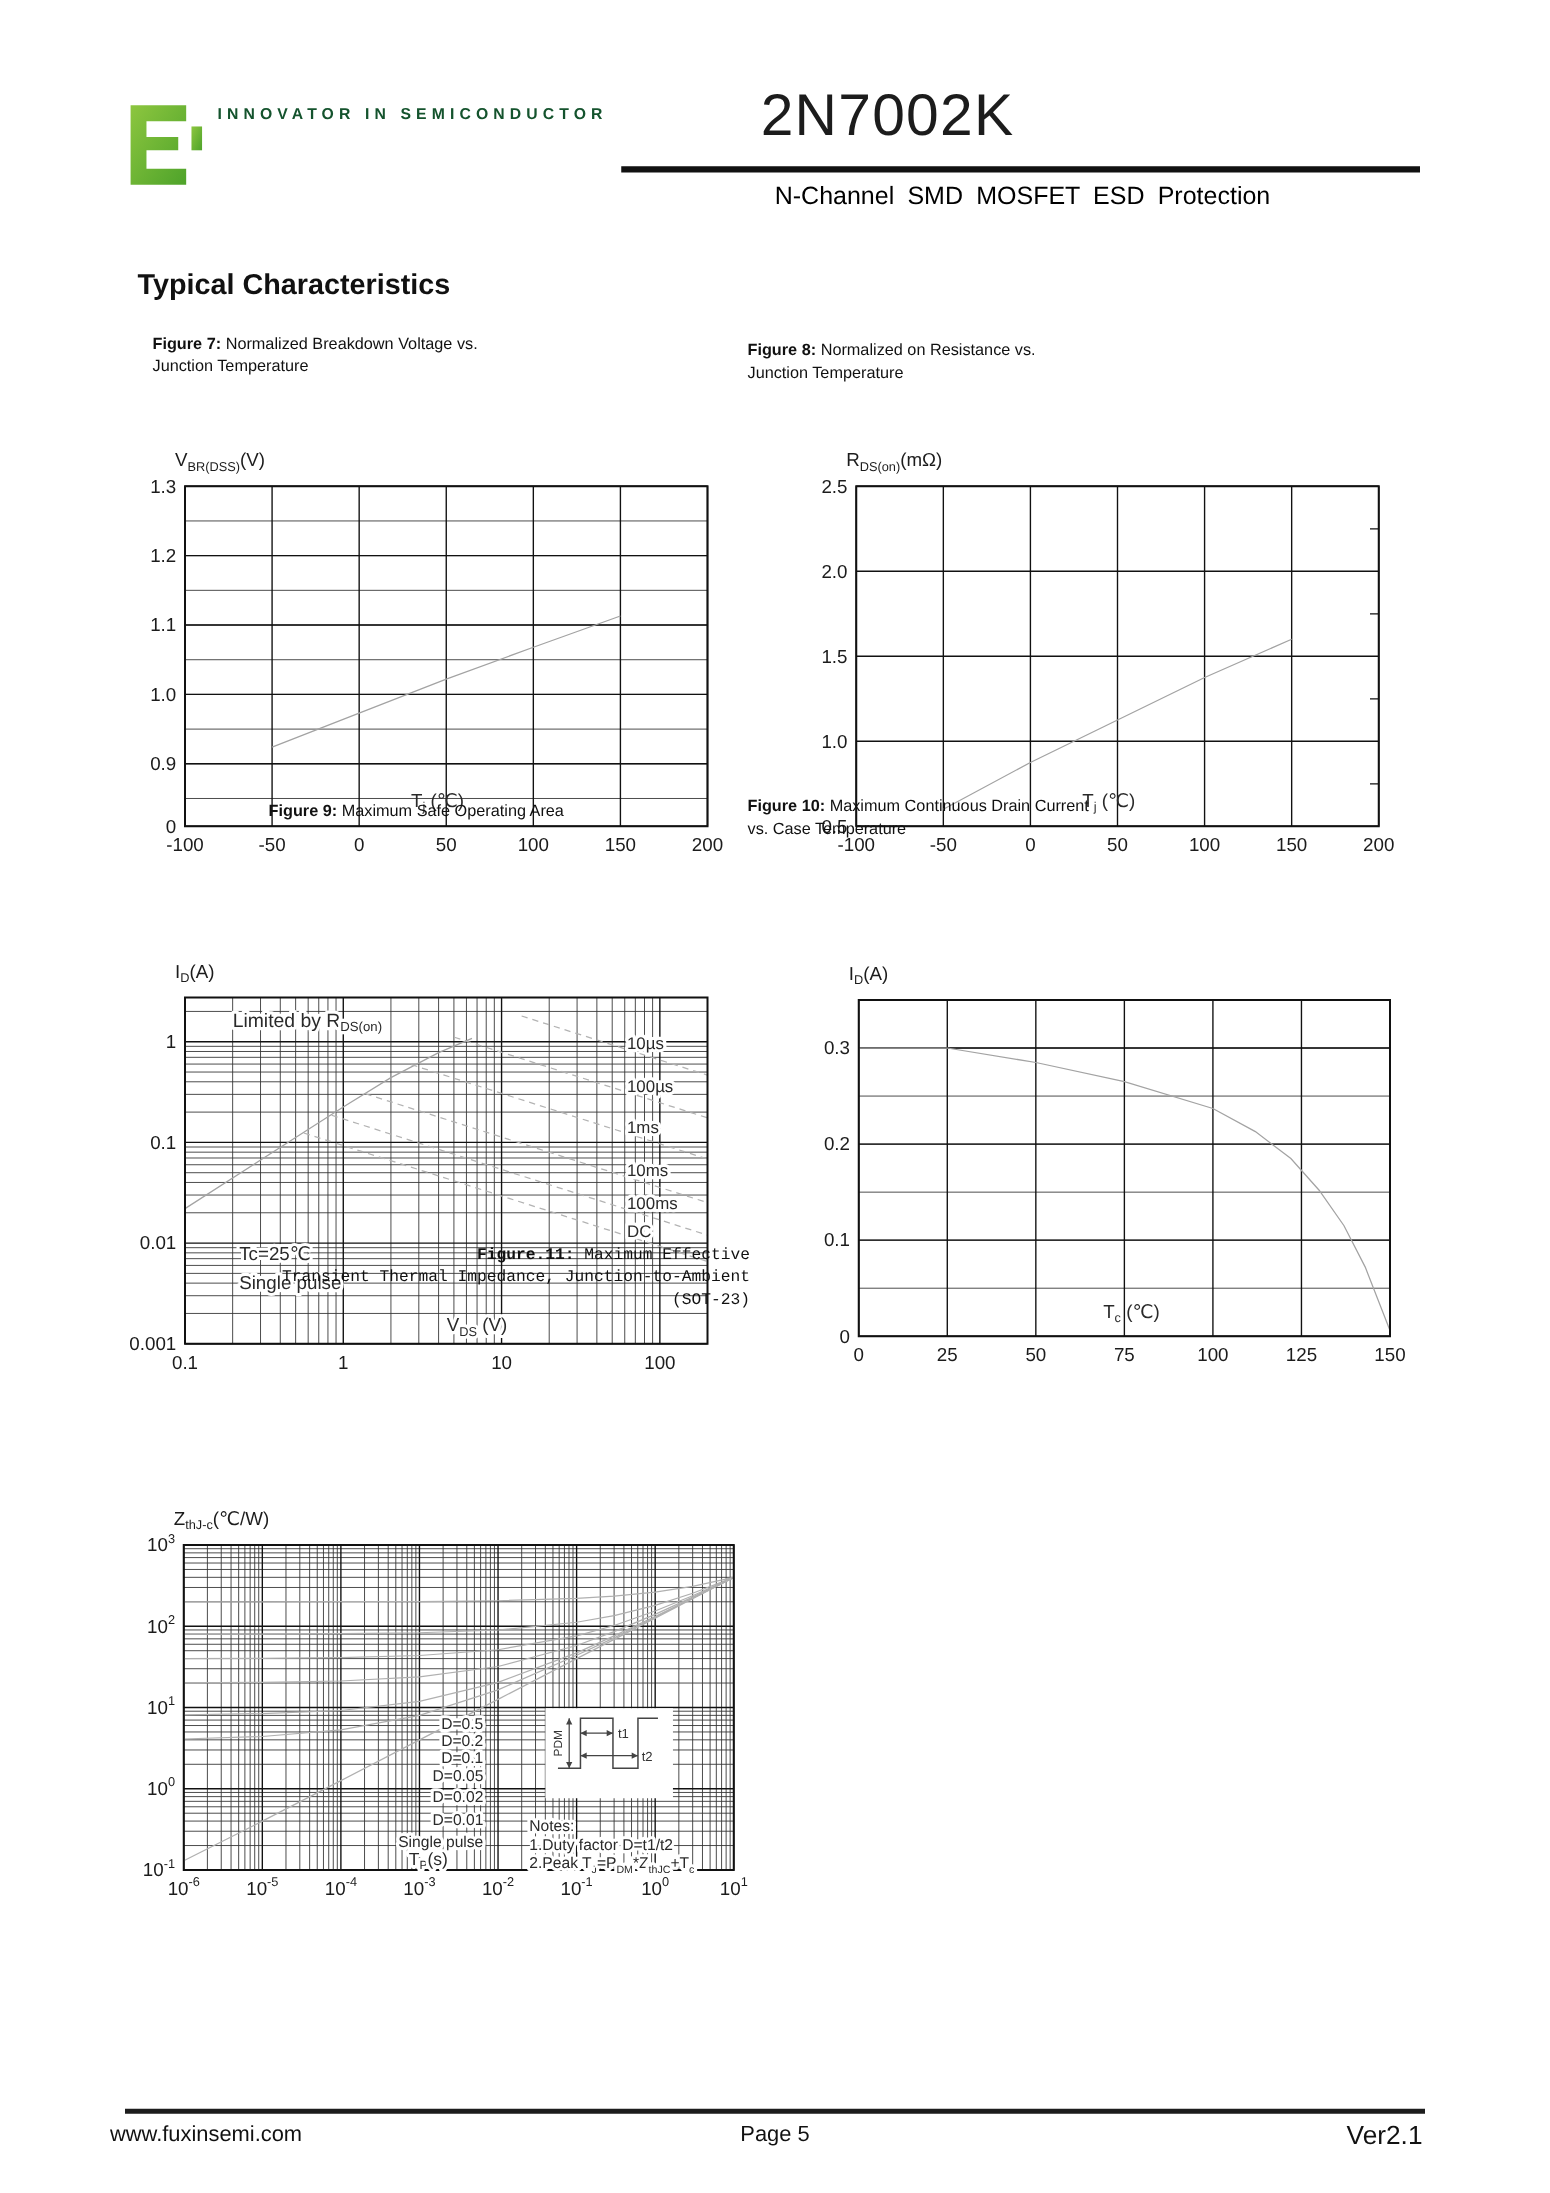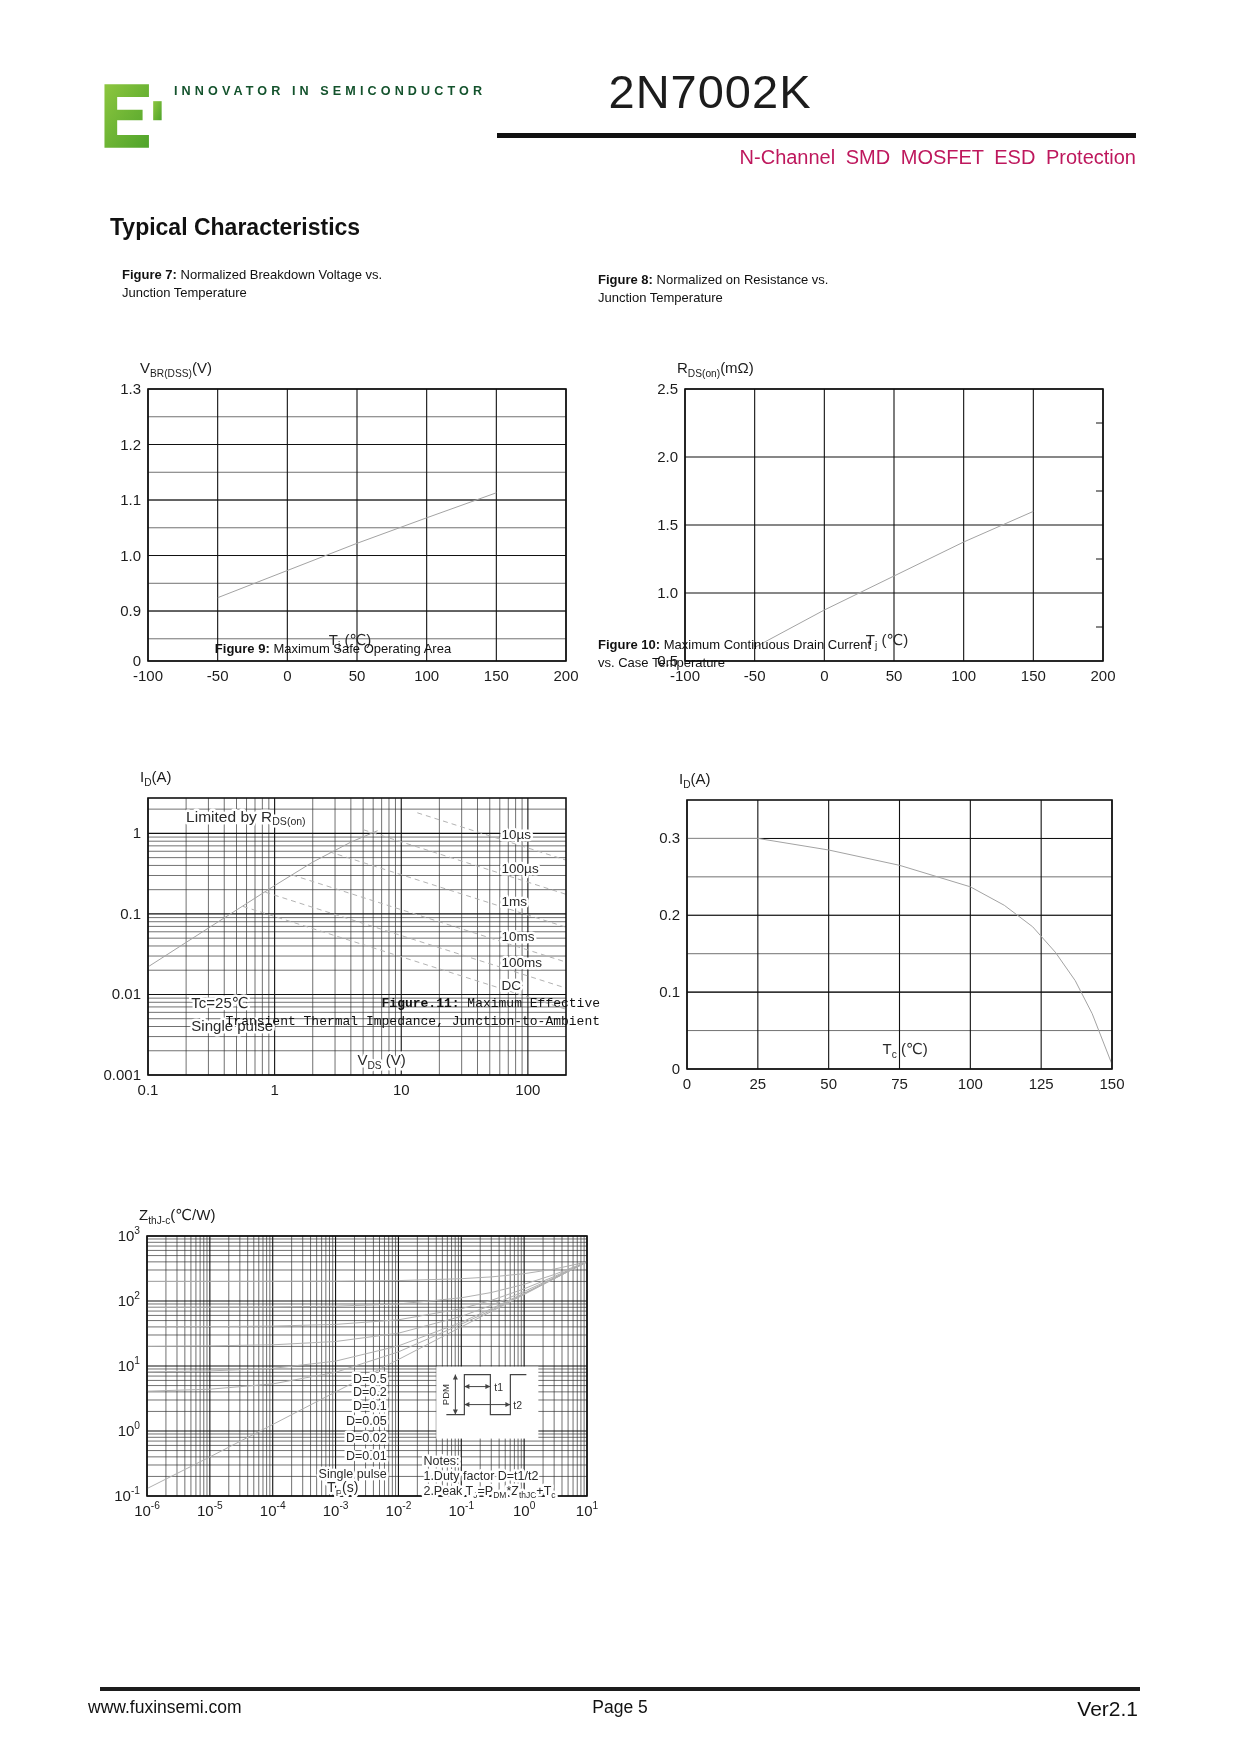--- a/index.html
+++ b/index.html
@@ -5,21 +5,21 @@
   html,body{margin:0;padding:0;background:#fff;}
   .page{position:relative;width:1240px;height:1754px;background:#ffffff;
         font-family:"Liberation Sans","DejaVu Sans",sans-serif;color:#222;overflow:hidden;}
   
   .logo{position:absolute;left:100px;top:80px;display:flex;align-items:flex-start;}
   .logomark{width:64px;height:72px;margin-right:10px;}
   .wordmark{font-size:43px;font-weight:700;letter-spacing:1px;color:#3a3a3a;line-height:1;}
   .tagline{font-size:12.6px;font-weight:700;letter-spacing:4.1px;color:#14532d;margin-top:4px;}
   .pn{position:absolute;left:520px;top:64px;width:380px;text-align:center;font-size:47px;color:#1c1c1c;letter-spacing:1px;}
   .titlerule{position:absolute;left:497px;top:133px;width:639px;height:5px;background:#111;}
-  .subtitle{position:absolute;left:500px;top:146px;width:636px;text-align:right;font-size:20px;color:#be185d;word-spacing:5px;}
+  .subtitle{position:absolute;left:500px;top:146px;width:636px;text-align:center;font-size:20px;color:#000000;word-spacing:5px;}
   .sectiontitle{position:absolute;left:110px;top:214px;font-size:23px;font-weight:700;color:#111;}
   
   .figcap{position:absolute;font-size:13px;line-height:1.38;color:#111;}
   .figcap b{font-weight:700;}
   .figure svg{position:absolute;}
   
   .footrule{position:absolute;left:100px;top:1687px;width:1040px;height:4px;background:#1d1d1d;}
   .site{position:absolute;left:88px;top:1697px;font-size:17.5px;color:#111;}
   .pageno{position:absolute;left:100px;top:1697px;width:1040px;text-align:center;font-size:17.5px;color:#111;}
   .ver{position:absolute;left:1000px;top:1697px;width:138px;text-align:right;font-size:21px;color:#111;}
@@ -271,20 +271,21 @@
         <text x="41" y="233.1428571428571" text-anchor="end" font-size="15" fill="#1c1c1c" font-family="Liberation Sans, DejaVu Sans, sans-serif"><tspan>0.1</tspan></text>
         <text x="41" y="310" text-anchor="end" font-size="15" fill="#1c1c1c" font-family="Liberation Sans, DejaVu Sans, sans-serif"><tspan>0</tspan></text>
         <text x="40" y="20" text-anchor="start" font-size="15" fill="#1c1c1c" font-family="Liberation Sans, DejaVu Sans, sans-serif"><tspan>I</tspan><tspan font-size="10.200000000000001" dy="3.5">D</tspan><tspan dy="-3.5">(A)</tspan></text>
         <text x="266.16666666666663" y="290.39714285714285" text-anchor="middle" font-size="15" fill="#2a2a2a" font-family="Liberation Sans, DejaVu Sans, sans-serif"><tspan>T</tspan><tspan font-size="10.200000000000001" dy="3.5">c</tspan><tspan dy="-3.5"> (℃)</tspan></text>
       </svg>
   </div>
   <div class="figure">
     <div class="figcap" style="left: 100px; top: 995px; width: 500px; text-align: right; font-family: Liberation Mono, monospace;">
         <div><b>Figure.11:</b> Maximum Effective</div>
         <div>Transient Thermal Impedance, Junction-to-Ambient</div>
+        <div>(SOT-23)</div>
       </div>
     <svg width="514" height="346" viewBox="0 0 514 346" style="left: 99px; top: 1200px;">
         <rect x="0" y="0" width="514" height="346" fill="#fff"></rect>
         <line x1="66.92188544173597" y1="36" x2="66.92188544173597" y2="296" stroke="#333" stroke-width="0.7"></line>
         <line x1="77.99047886809302" y1="36" x2="77.99047886809302" y2="296" stroke="#333" stroke-width="0.7"></line>
         <line x1="85.84377088347193" y1="36" x2="85.84377088347193" y2="296" stroke="#333" stroke-width="0.7"></line>
         <line x1="91.93525741540685" y1="36" x2="91.93525741540685" y2="296" stroke="#333" stroke-width="0.7"></line>
         <line x1="96.912364309829" y1="36" x2="96.912364309829" y2="296" stroke="#333" stroke-width="0.7"></line>
         <line x1="101.12044822946758" y1="36" x2="101.12044822946758" y2="296" stroke="#333" stroke-width="0.7"></line>
         <line x1="104.7656563252079" y1="36" x2="104.7656563252079" y2="296" stroke="#333" stroke-width="0.7"></line>

